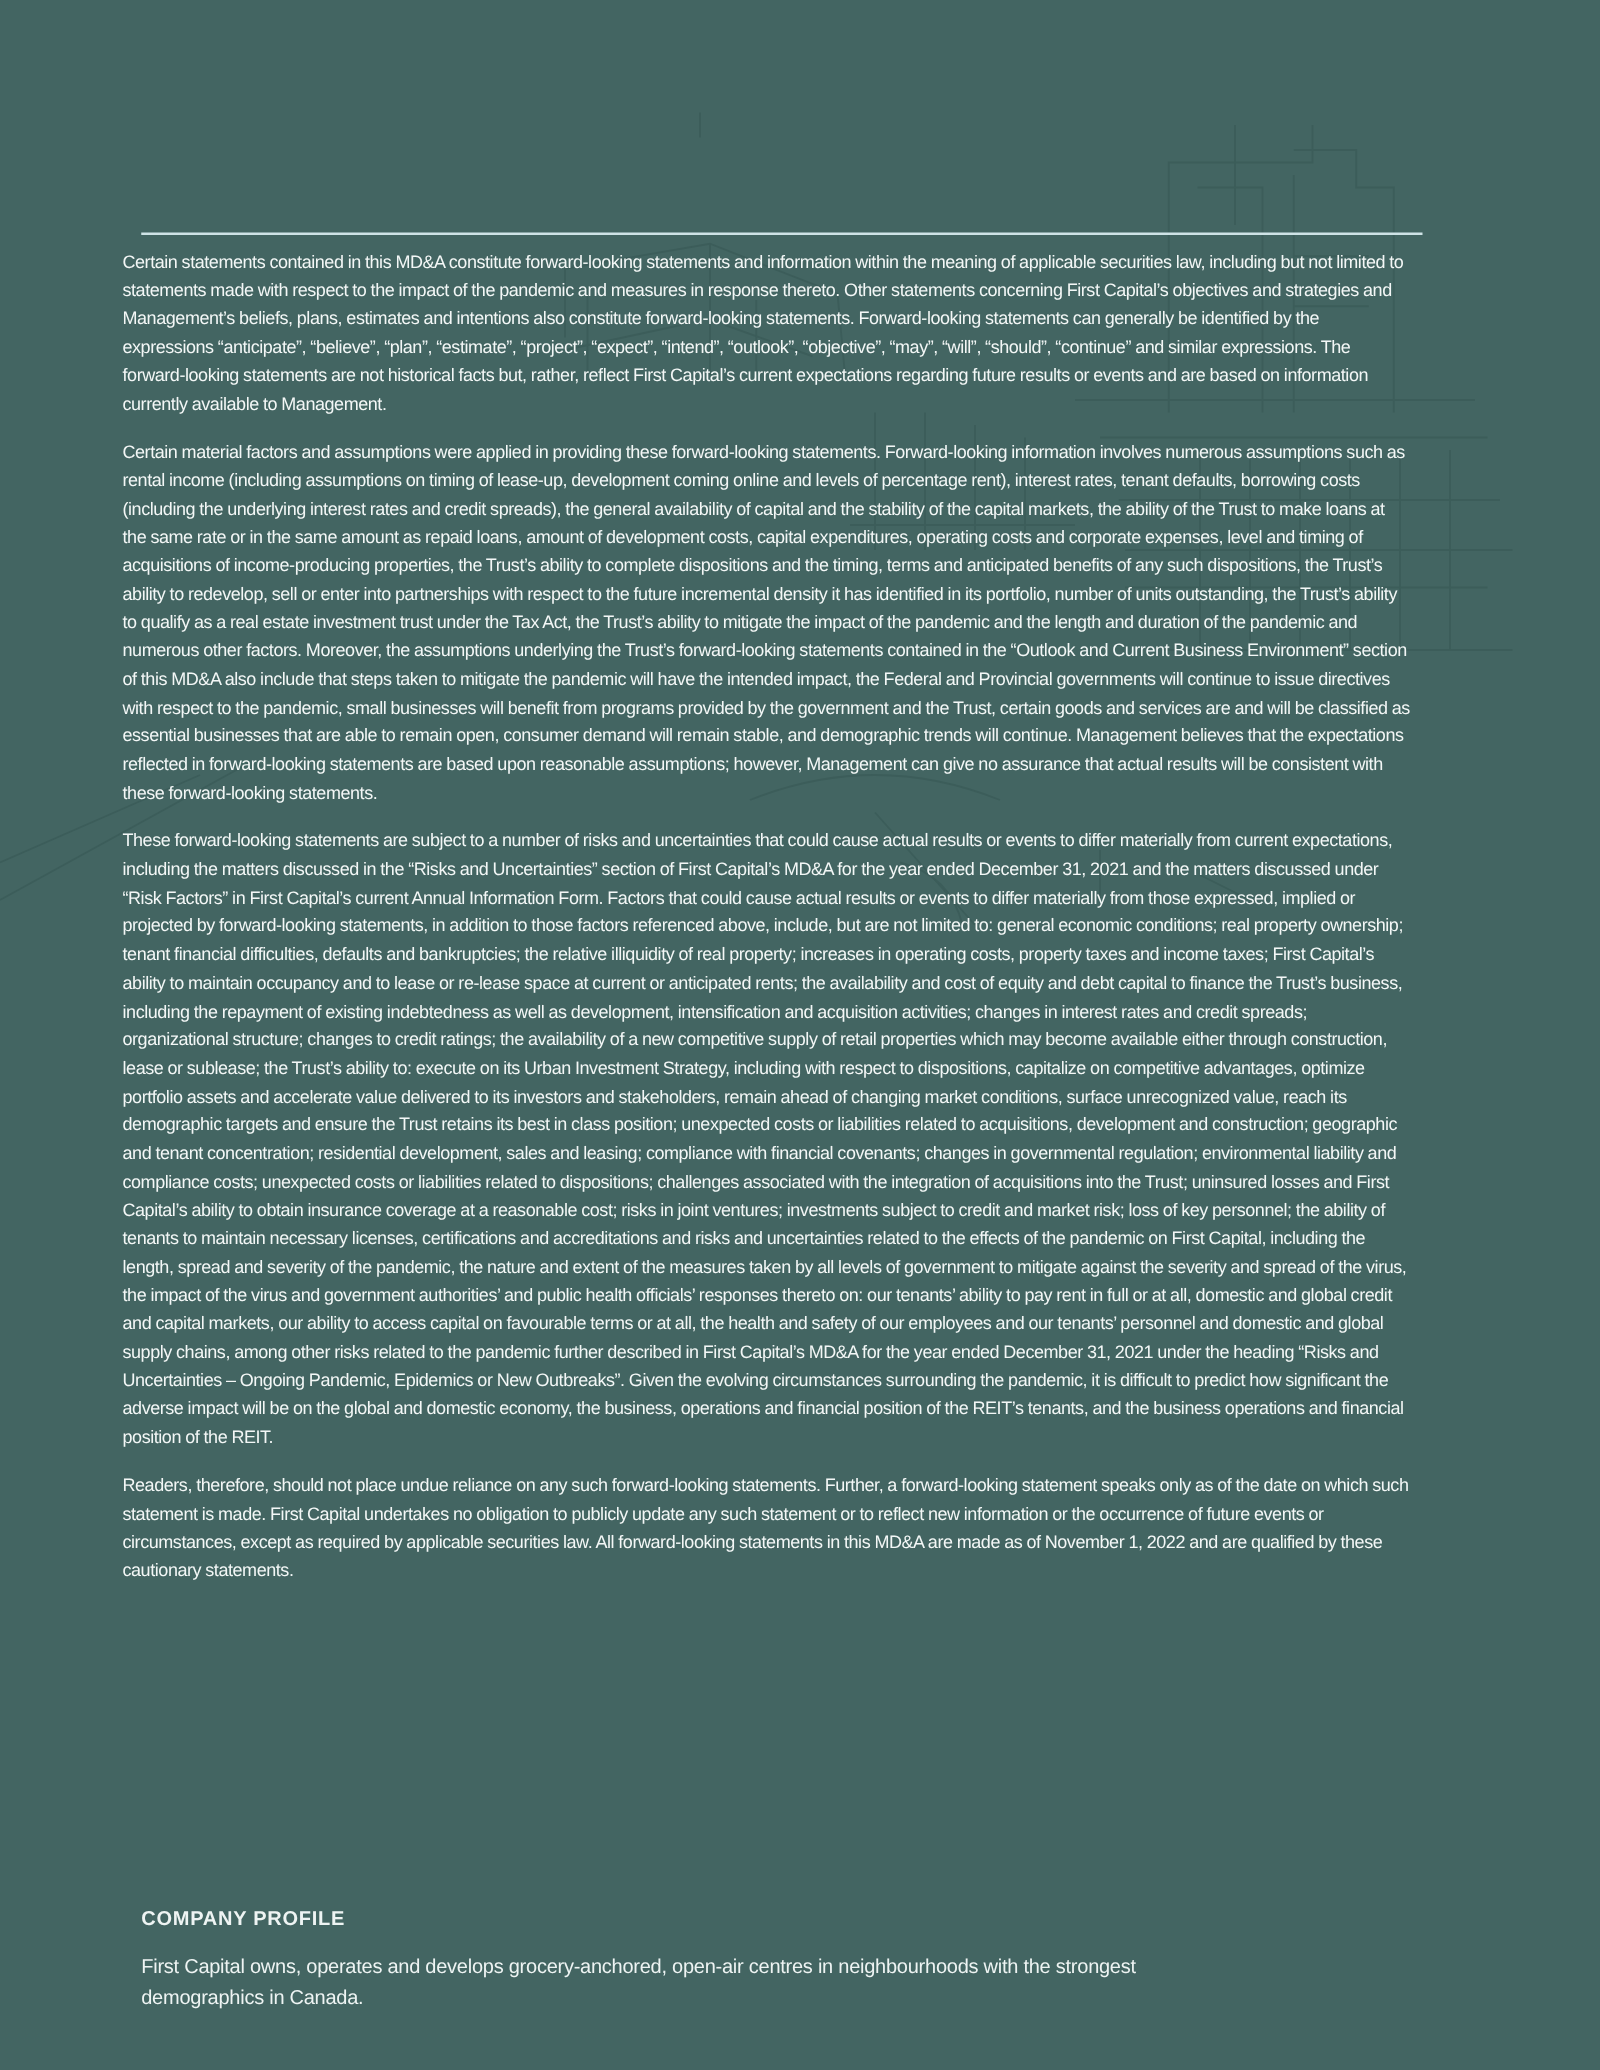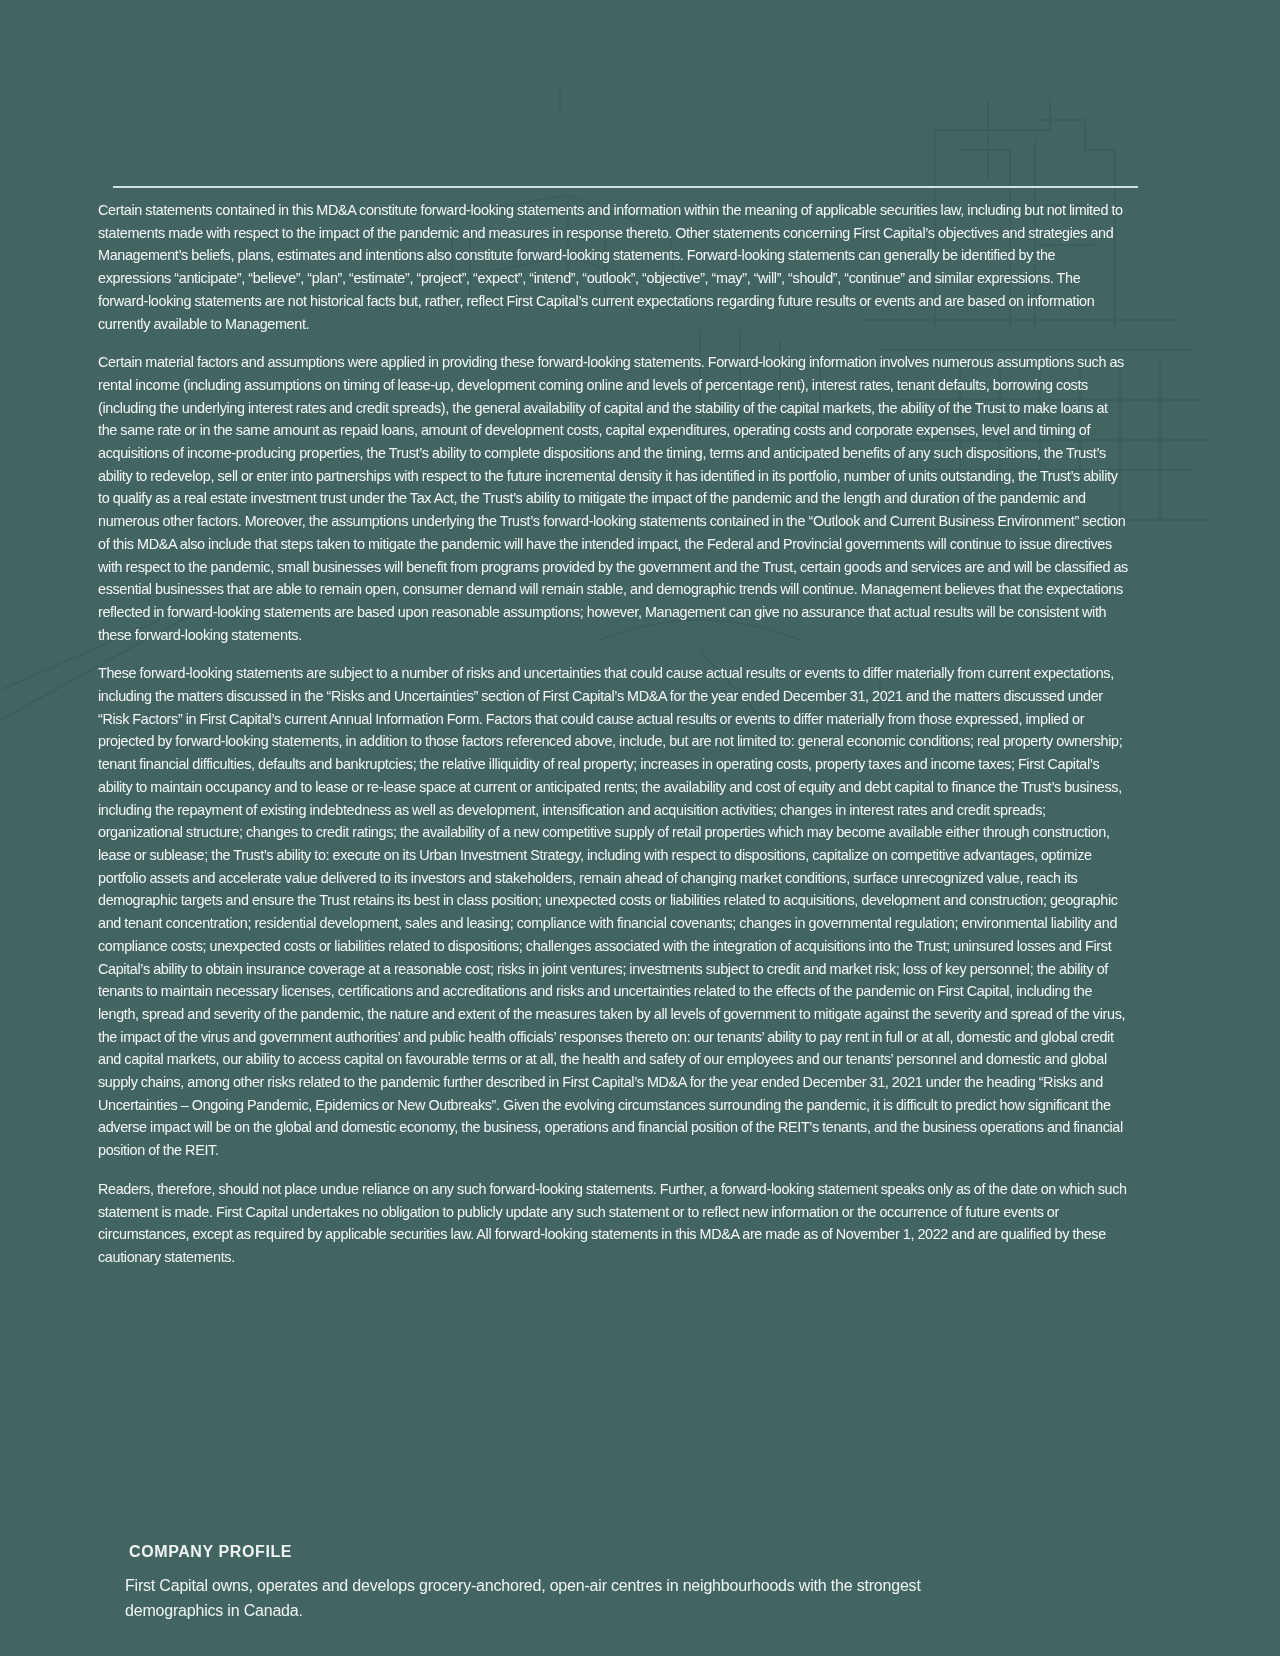--- a/index.html
+++ b/index.html
@@ -42,32 +42,32 @@
       font-size: 14.4px;
       line-height: 22.7px;
       letter-spacing: -0.35px;
       word-spacing: -0.3px;
       color: #f3f7f6;
     }
     .section-heading {
       position: absolute;
       left: 113px;
       top: 1527px;
-      margin: 16px;
+      margin: 0;
       font-size: 16px;
       font-weight: bold;
       letter-spacing: 0.6px;
       color: #eef4f3;
     }
     .profile-text {
       position: absolute;
       left: 113px;
       top: 1561px;
       width: 880px;
-      margin: 12px;
+      margin: 0;
       font-size: 16px;
       line-height: 25px;
       letter-spacing: -0.2px;
       color: #eef4f3;
     }
   </style>
 </head>
 <body>
 
 <svg class="watermark" viewBox="0 0 1280 1656" xmlns="http://www.w3.org/2000/svg">

